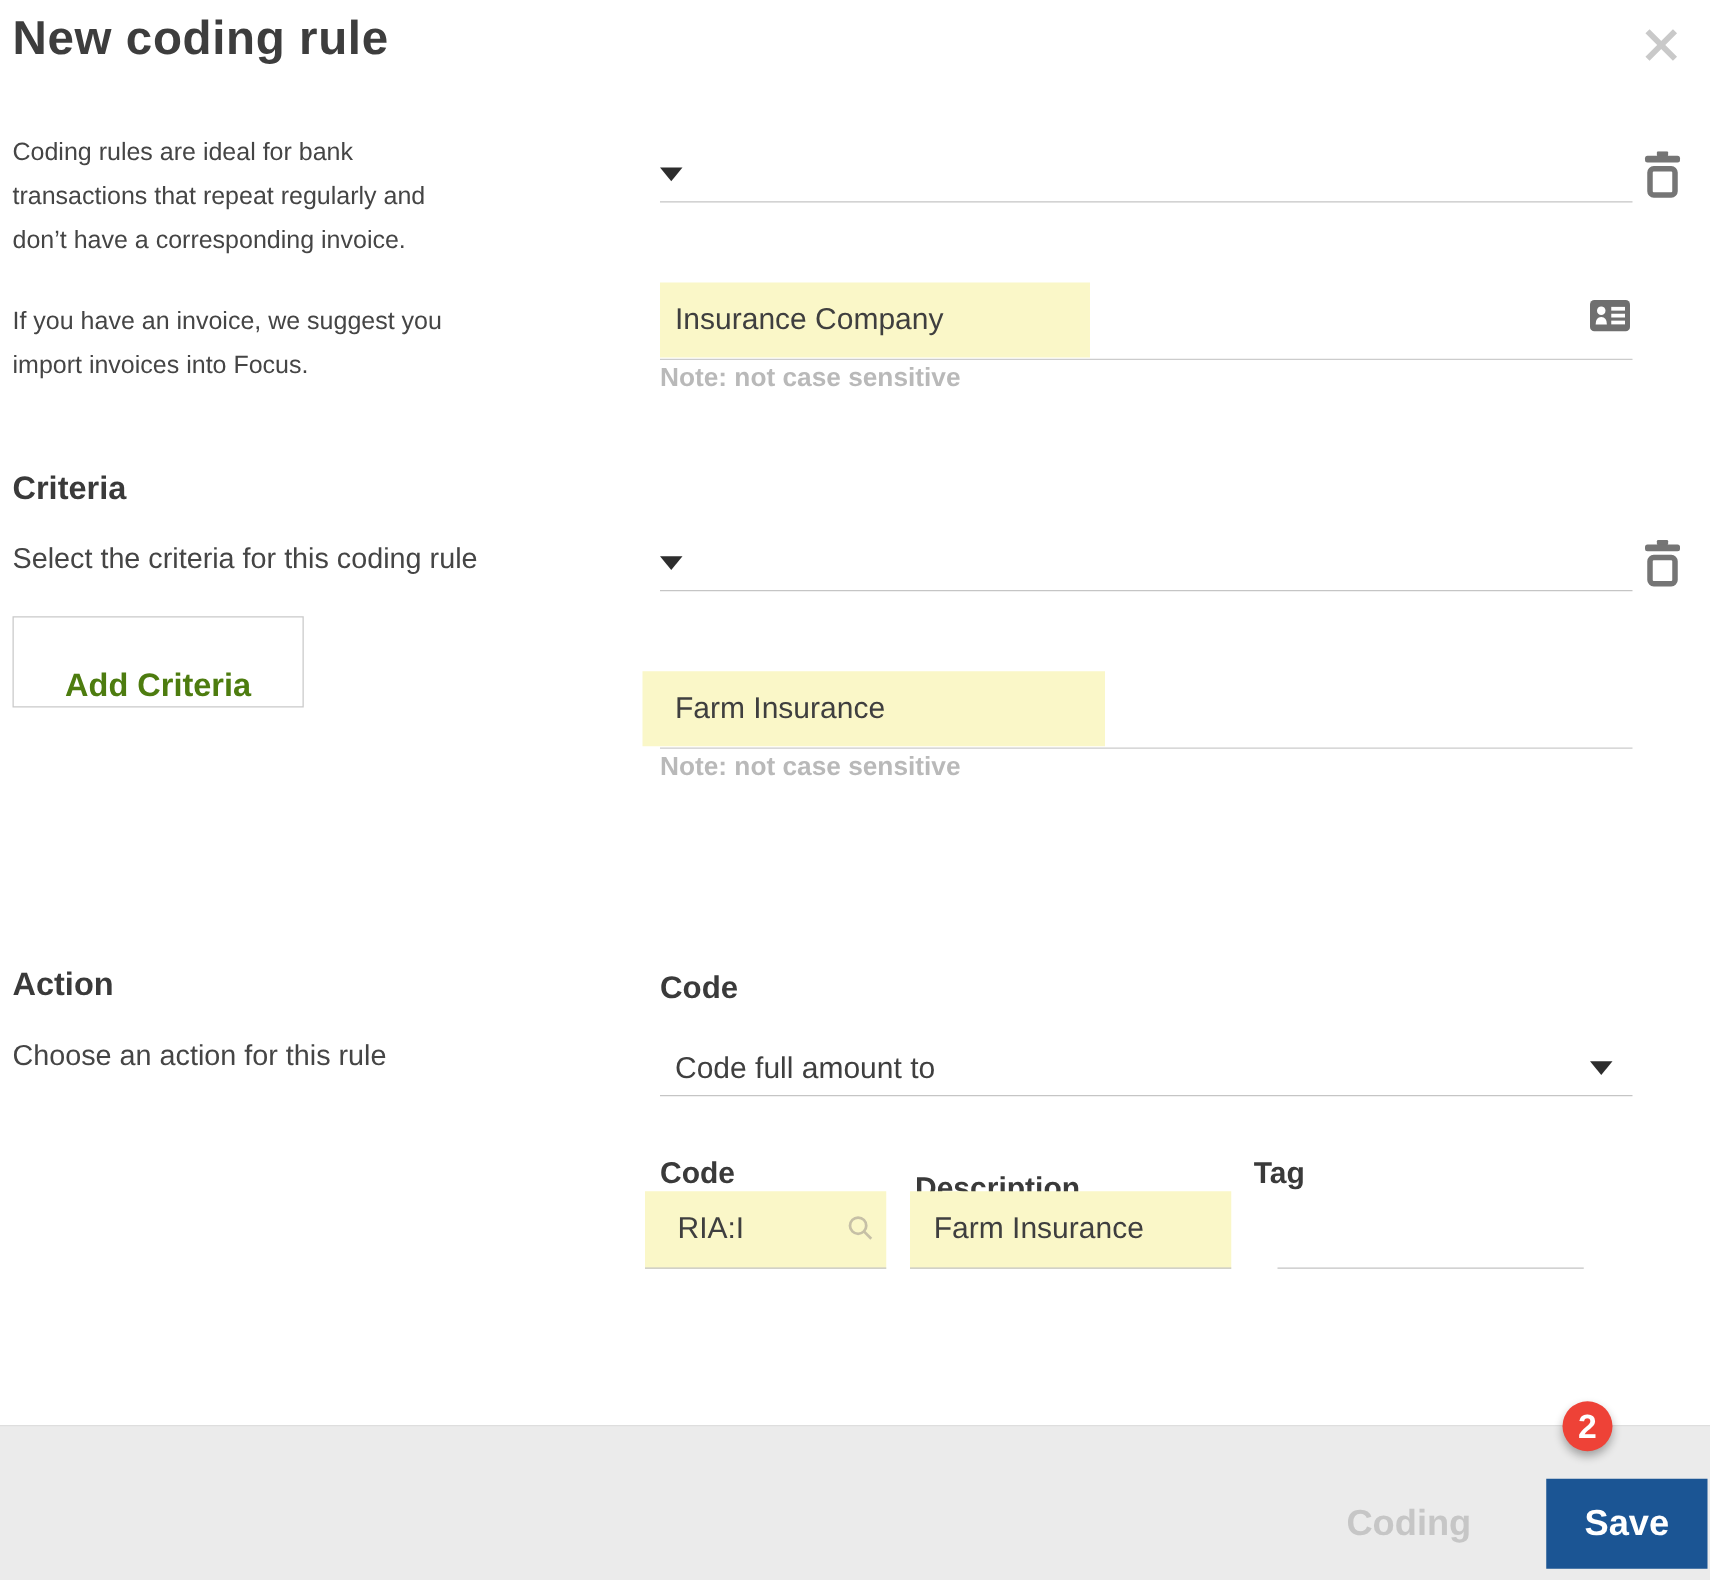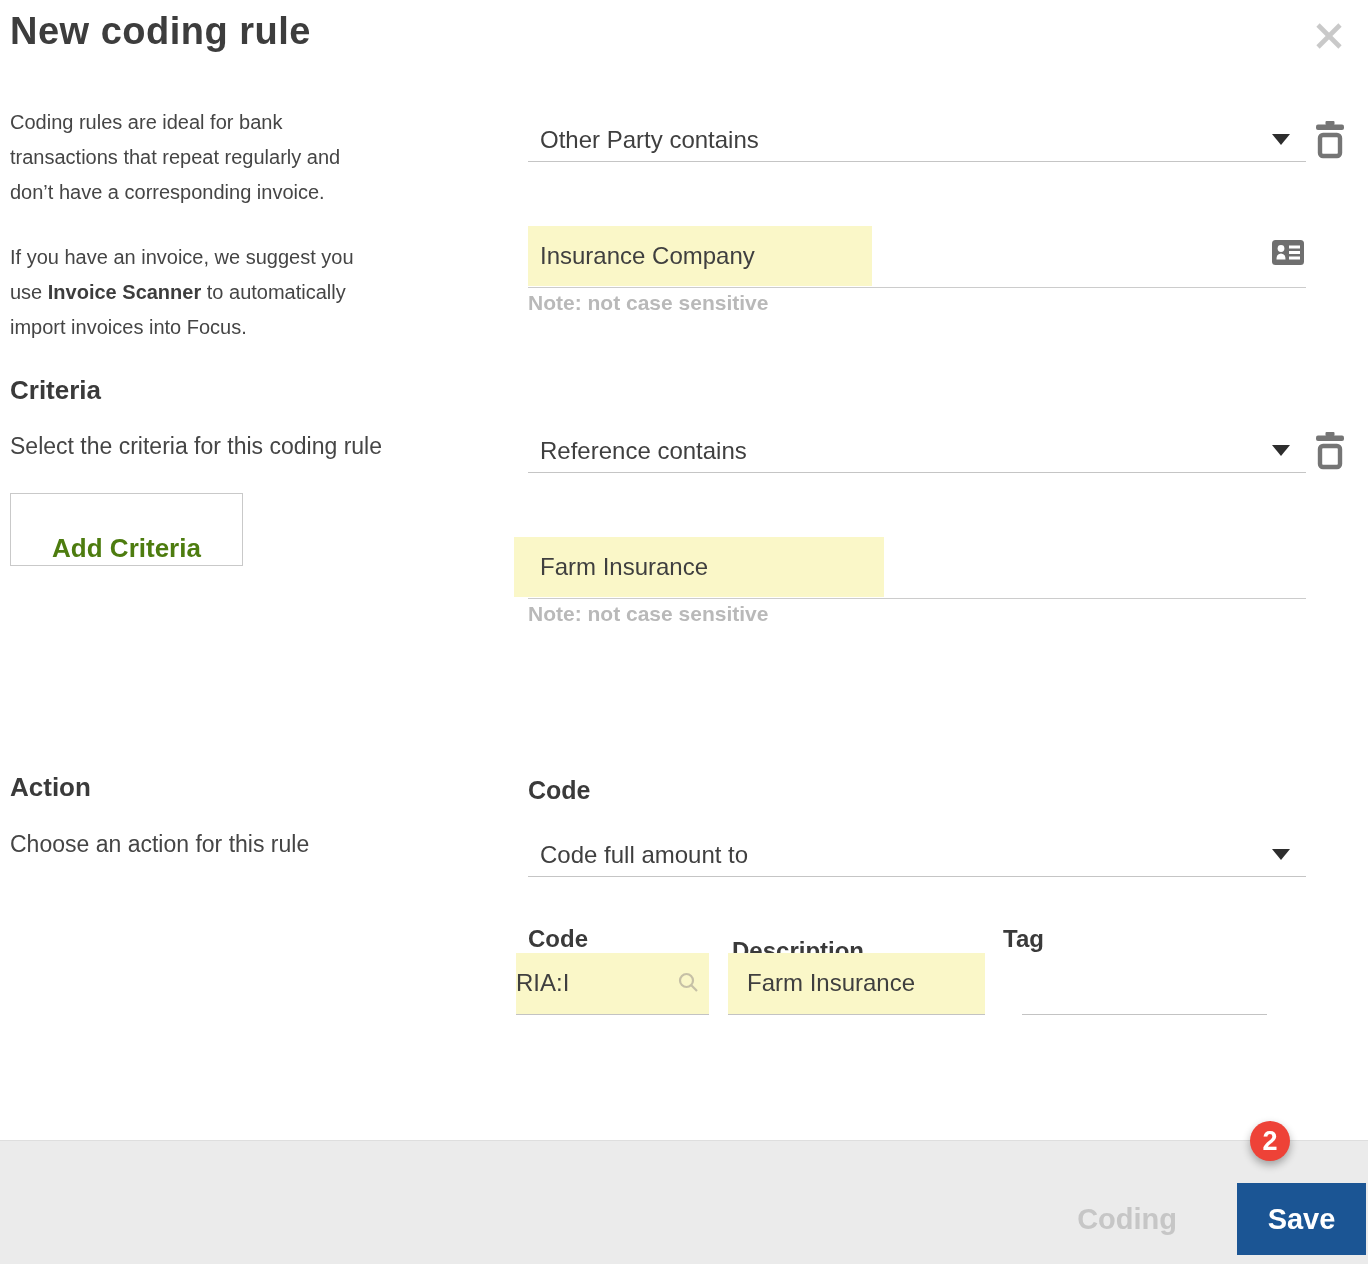--- a/index.html
+++ b/index.html
@@ -64,21 +64,21 @@
   .action-select{top:833px;}
   .tbl-header{top:925px;font-size:24px;font-weight:bold;color:#3a3a3a;}
   .th-code{left:528px;}
   .th-desc{left:732px;margin-top:12px;}
   .th-tag{left:1003px;}
   .cell-field{top:953px;height:61px;border-bottom:1px solid #c3c3c3;font-size:24px;color:#3f3f3f;}
   .cell-code{left:516px;width:193px;background:#faf7c8;}
   .cell-desc{left:728px;width:257px;background:#faf7c8;}
   .cell-tag{left:1022px;width:245px;}
   .cell-field .value{line-height:60px;display:block;}
-  .cell-code .value{}
+  .cell-code .value{padding-left:26px;}
   .cell-desc .value{padding-left:19px;}
   .search-ic{position:absolute;right:8px;top:18px;}
 
   
   .footer{left:0;top:1140px;width:1368px;height:124px;background:#ebebeb;border-top:1px solid #dedede;box-sizing:border-box;}
   .cancel-btn{position:absolute;right:191px;top:1203px;font-family:inherit;font-size:29px;font-weight:bold;color:#c6c6c6;background:none;border:none;cursor:pointer;padding:0;}
   .save-btn{
     position:absolute;left:1237px;top:1183px;width:129px;height:72px;background:#1b5594;
     border:none;color:#ffffff;font-family:inherit;font-size:29px;font-weight:bold;cursor:pointer;
     display:flex;align-items:center;justify-content:center;
@@ -104,36 +104,34 @@
 </button>
 
 <div class="abs intro p1">
   <div>Coding rules are ideal for bank</div>
   <div>transactions that repeat regularly and</div>
   <div>don’t have a corresponding invoice.</div>
 </div>
 
 <div class="abs intro p2">
   <div>If you have an invoice, we suggest you</div>
-  <div><span>use </span><span class="bold-inline">Invoice Scanner</span><span> to automatically</span></div>
   <div>import invoices into Focus.</div>
 </div>
 
 <div class="abs section-heading criteria-heading">Criteria</div>
 <div class="abs section-sub criteria-sub">Select the criteria for this coding rule</div>
 
 <button class="abs add-criteria">
   <span>Add Criteria</span>
 </button>
 
 <div class="abs section-heading action-heading">Action</div>
 <div class="abs section-sub action-sub">Choose an action for this rule</div>
 
 <div class="abs select-field sel1">
-  <span class="label">Other Party contains</span>
   <span class="caret"></span>
 </div>
 <button class="abs trash-btn trash1">
   <span>
     <svg width="30" height="38" viewBox="0 0 30 38">
       <rect x="10.5" y="0" width="9" height="4" rx="1" fill="#757575"></rect>
       <rect x="1" y="3.5" width="28" height="5.5" rx="2" fill="#757575"></rect>
       <rect x="5" y="14" width="20" height="21" rx="3" fill="none" stroke="#757575" stroke-width="4.4"></rect>
     </svg>
   </span>
@@ -151,21 +149,20 @@
         <rect x="17" y="5.5" width="11" height="3" fill="#ffffff"></rect>
         <rect x="17" y="11" width="11" height="3" fill="#ffffff"></rect>
         <rect x="17" y="16.5" width="11" height="3" fill="#ffffff"></rect>
       </svg>
     </span>
   </button>
 </div>
 <div class="abs note note1">Note: not case sensitive</div>
 
 <div class="abs select-field sel2">
-  <span class="label">Reference contains</span>
   <span class="caret"></span>
 </div>
 <button class="abs trash-btn trash2">
   <span>
     <svg width="30" height="38" viewBox="0 0 30 38">
       <rect x="10.5" y="0" width="9" height="4" rx="1" fill="#757575"></rect>
       <rect x="1" y="3.5" width="28" height="5.5" rx="2" fill="#757575"></rect>
       <rect x="5" y="14" width="20" height="21" rx="3" fill="none" stroke="#757575" stroke-width="4.4"></rect>
     </svg>
   </span>

